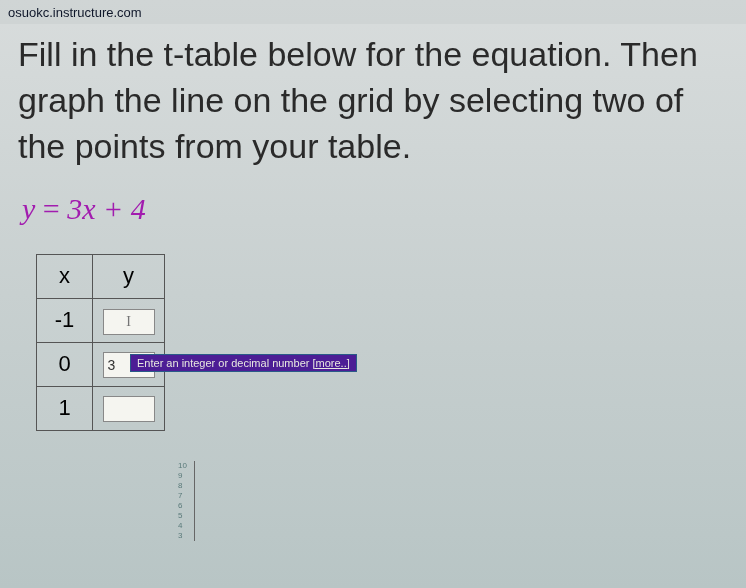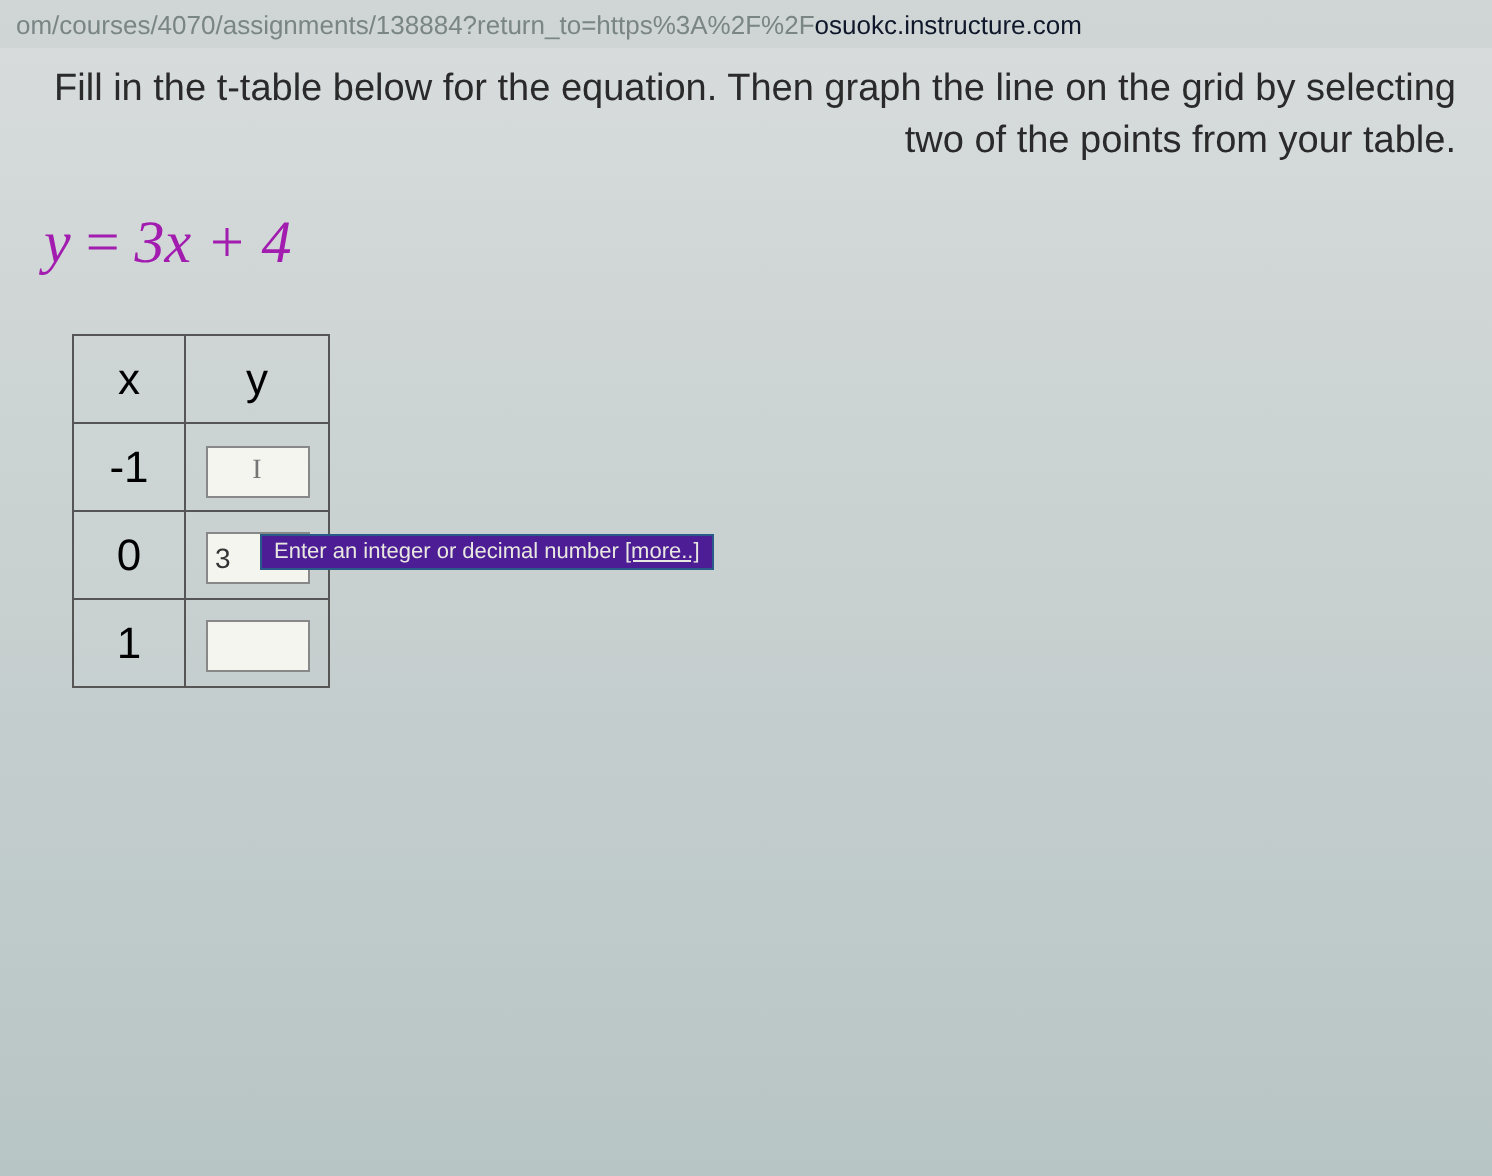--- a/index.html
+++ b/index.html
@@ -22,26 +22,25 @@
       display: flex;
       align-items: center;
     }
     .url-bar .highlight {
       color: #0f172a;
     }
     .content {
       padding: 8px 18px;
     }
     .instruction {
-      font-size: 19px;
+      font-size: 34px;
       line-height: 1.35;
       color: #2a2a2a;
       font-weight: 500;
       margin-bottom: 22px;
-      text-align: right;
     }
     .equation {
       font-family: 'Times New Roman', serif;
       font-style: italic;
       font-size: 30px;
       color: #a21caf;
       margin-bottom: 28px;
       margin-left: 4px;
     }
     .equation .eq-sign { font-style: normal; }
@@ -144,21 +143,20 @@
       font-size: 8px;
       color: #5a7a7a;
       line-height: 10px;
     }
     .y-tick-labels div { height: 10px; }
   </style>
 </head>
 <body>
 
 <div class="url-bar">
-  <span>om/courses/4070/assignments/138884?return_to=https%3A%2F%2F</span>
     <span class="highlight">osuokc.instructure.com</span>
 </div>
 
 <div class="content">
 
   <div class="instruction">Fill in the t-table below for the equation. Then graph the line on the grid by selecting two of the points from your table.</div>
 
   <div class="equation">
     <span>y</span><span class="eq-sign"> = </span><span>3x + 4</span>
   </div>
@@ -188,14 +186,28 @@
           <input class="y-input" value="" style="">
         </td>
       </tr>
     </tbody>
       </table>
     <div class="tooltip">
       <span>Enter an integer or decimal number </span><span class="tooltip-more">[more..]</span>
     </div>
   </div>
 
+  <div class="graph-area">
+    <div class="graph-grid"></div>
+    <div class="y-axis"></div>
+    <div class="y-tick-labels">
+      <div>10</div>
+      <div>9</div>
+      <div>8</div>
+      <div>7</div>
+      <div>6</div>
+      <div>5</div>
+      <div>4</div>
+      <div>3</div>
+    </div>
+  </div>
 
 </div>
 
 </body></html>

